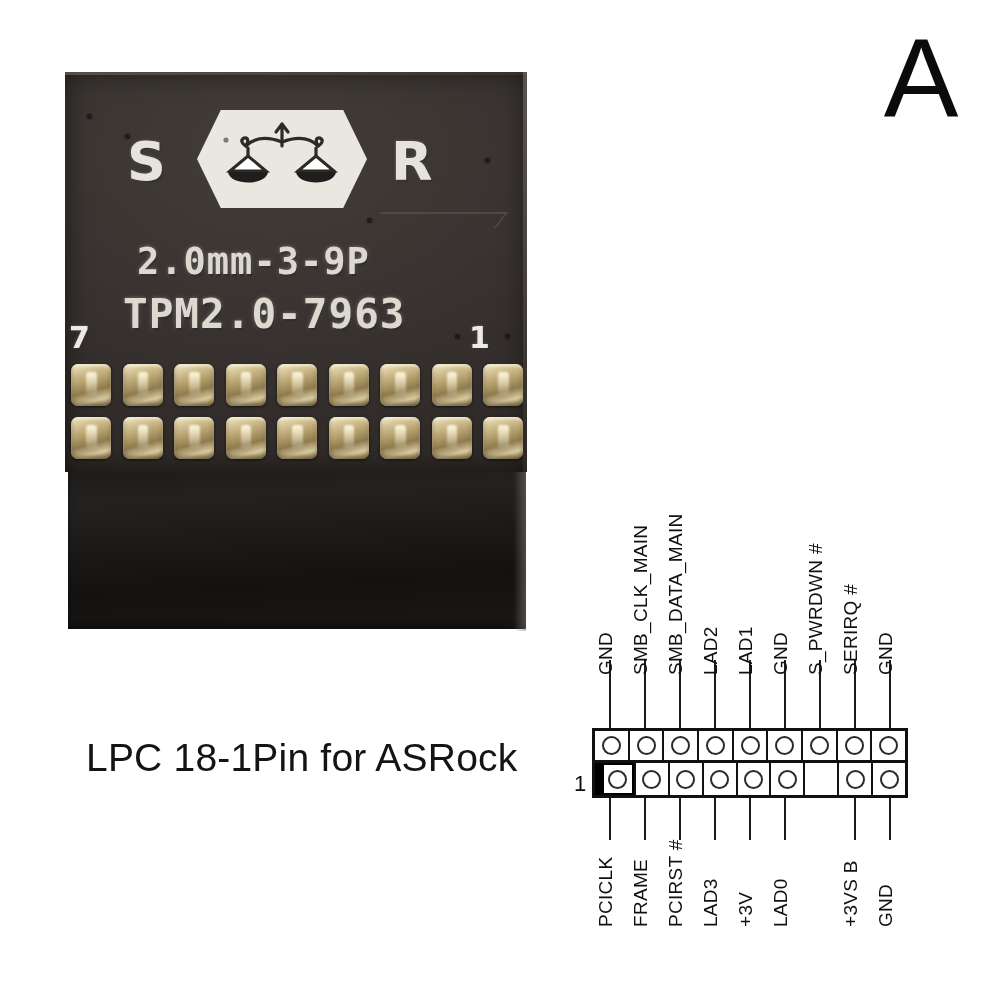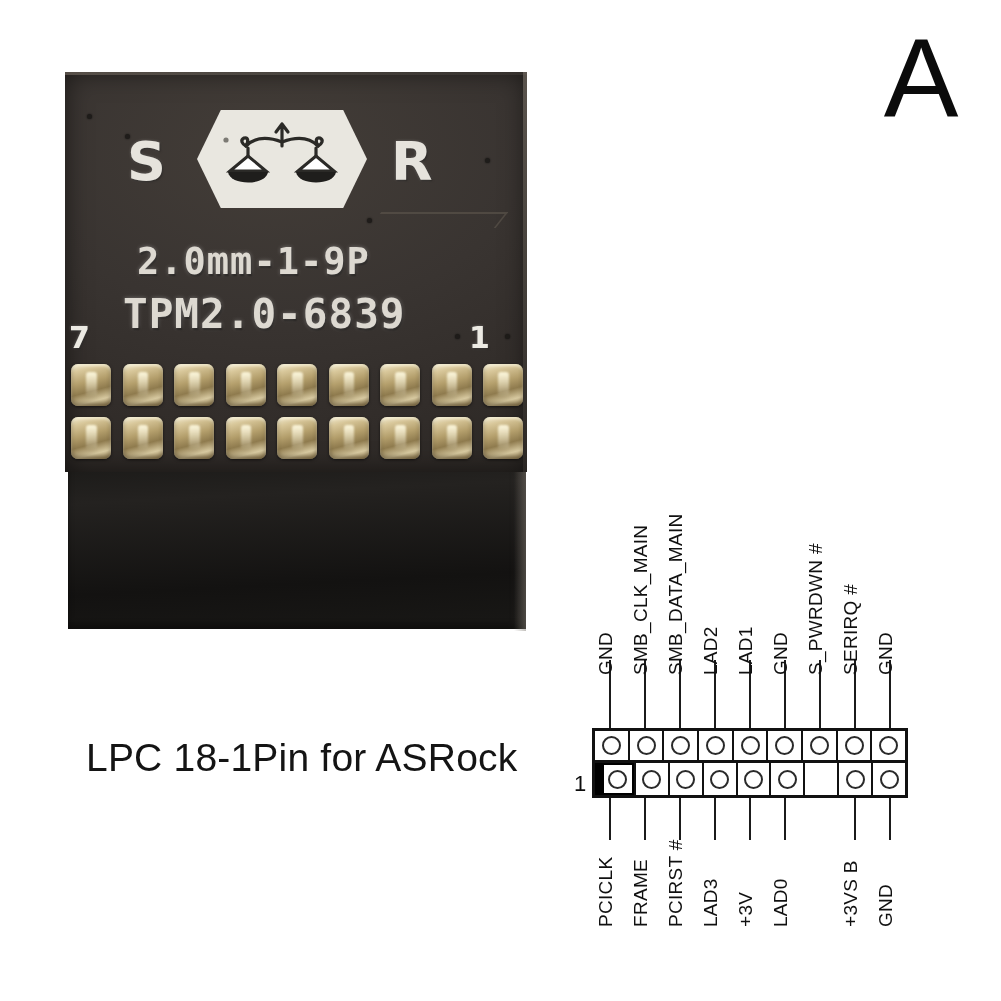--- a/index.html
+++ b/index.html
@@ -329,22 +329,22 @@
       <g fill="#1f1e1c">
         <path d="M8 56 L48 56 C46 70, 10 70, 8 56 Z"></path>
         <path d="M76 56 L116 56 C114 70, 78 70, 76 56 Z"></path>
       </g>
       <circle cx="6" cy="24" r="2.6" fill="#7c7a74"></circle>
     </svg>
 
     <div class="silk-letter" id="silk-letter-s">S</div>
     <div class="silk-letter" id="silk-letter-r">R</div>
 
-    <div class="silk-text" id="silk-model-size">2.0mm-1-9P</div>
-    <div class="silk-text" id="silk-model-name">TPM2.0-6839</div>
+    <div class="silk-text" id="silk-model-size">2.0mm-3-9P</div>
+    <div class="silk-text" id="silk-model-name">TPM2.0-7963</div>
 
     <div class="silk-pinnum" id="silk-pinnum-17">7</div>
     <div class="silk-pinnum" id="silk-pinnum-1">1</div>
 
     <div id="pcb-trace"></div>
     <div class="pcb-via" style="left:302px; top:146px;"></div>
     <div class="pcb-via" style="left:60px;  top:62px;"></div>
     <div class="pcb-via" style="left:420px; top:86px;"></div>
     <div class="pcb-via" style="left:390px; top:262px;"></div>
     <div class="pcb-via" style="left:440px; top:262px;"></div>

